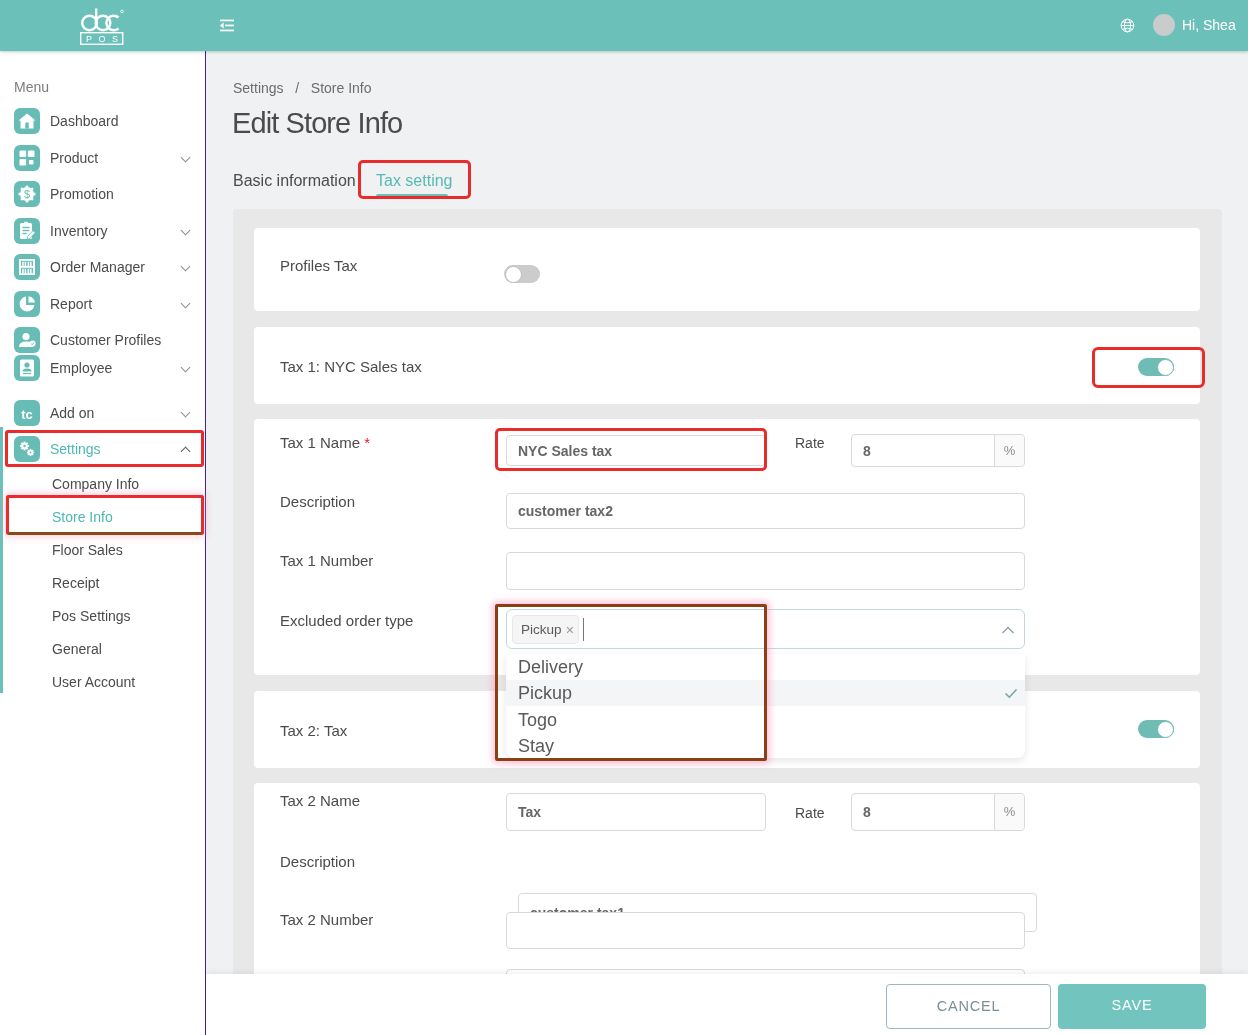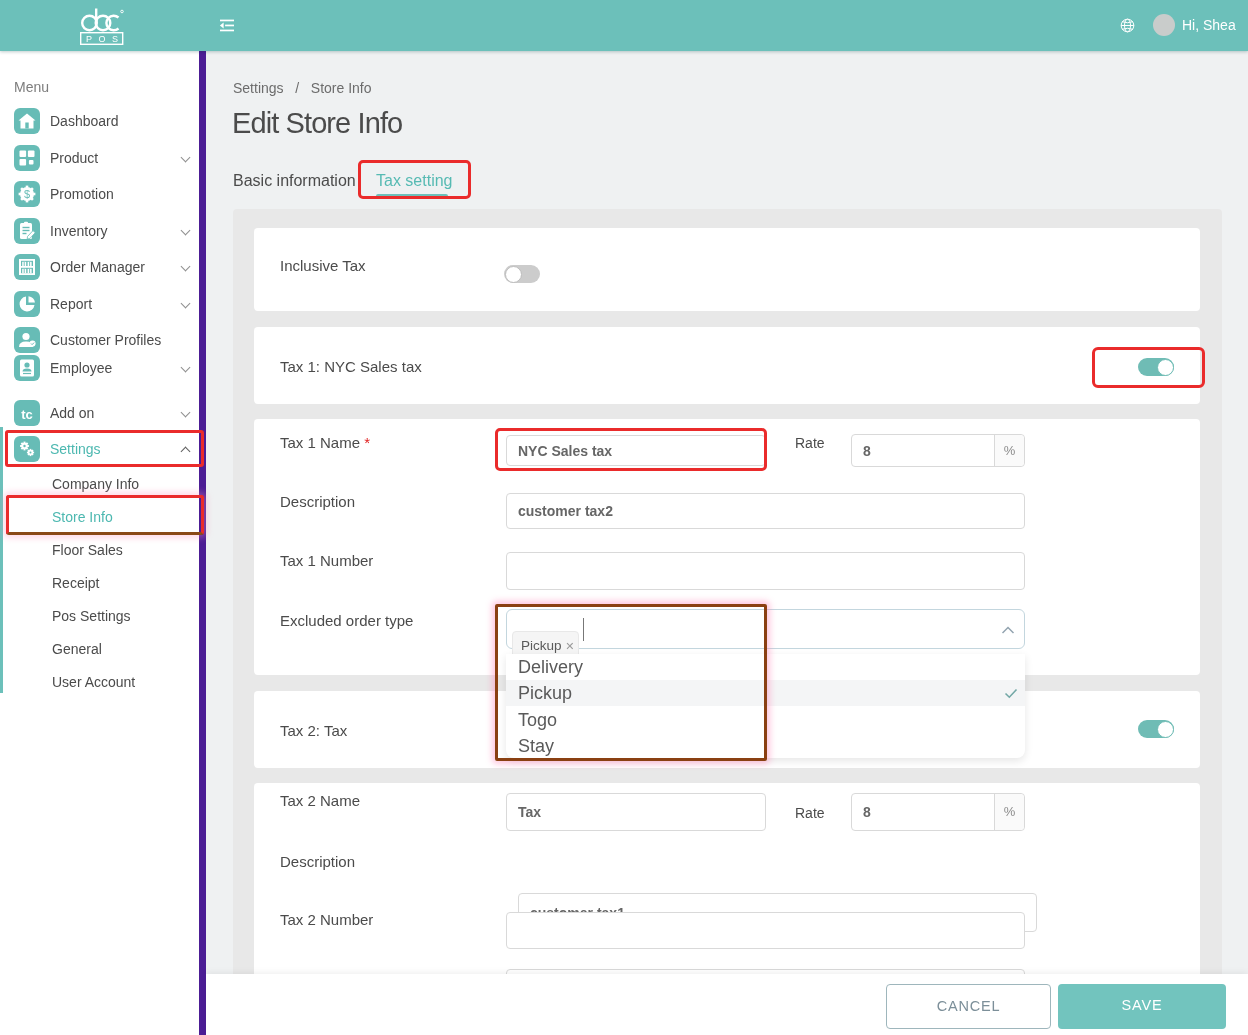--- a/index.html
+++ b/index.html
@@ -1,21 +1,21 @@
 <!DOCTYPE html>
 <html><head>
 <meta charset="utf-8">
 <style>
 * { margin:0; padding:0; box-sizing:border-box; }
 html,body { width:1248px; height:1035px; overflow:hidden; font-family:"Liberation Sans", sans-serif; background:#eff1f2; }
 .abs { position:absolute; }
 
 #header { position:absolute; left:0; top:0; width:1248px; height:51px; background:#6cc0ba; box-shadow:0 1px 3px rgba(0,60,60,0.25); z-index:30; }
 
-#sidebar { position:absolute; left:0; top:51px; width:206px; height:984px; background:#ffffff; border-right:7px solid #4c1d95; z-index:20; }
+#sidebar { position:absolute; left:0; top:51px; width:206px; height:984px; background:#ffffff; border-right:1px solid #4c1d95; z-index:20; }
 .menu-label { position:absolute; left:14px; top:28px; font-size:14px; color:#7d7d7d; }
 .mi { position:absolute; left:0; width:206px; height:36px; }
 .mi .ic { position:absolute; left:14px; top:5px; width:26px; height:26px; background:#67bcb6; border-radius:6px; }
 .mi .tx { position:absolute; left:50px; top:50%; transform:translateY(-50%); font-size:14px; color:#4b4b4b; }
 .chev { position:absolute; left:182px; top:14px; width:7px; height:7px; border-right:1.6px solid #8f8f8f; border-bottom:1.6px solid #8f8f8f; transform:rotate(45deg); }
 .chev.up { transform:rotate(-135deg); top:17px; border-color:#5f5f5f; }
 .smi { position:absolute; left:52px; font-size:14px; color:#4b4b4b; transform:translateY(-50%); }
 .teal-t { color:#4cb8b0 !important; }
 #lstripe { position:absolute; left:0; top:376px; width:3px; height:266px; background:#6cc0ba; }
 
@@ -235,21 +235,21 @@
 <div id="content">
   <div id="crumb">Settings&nbsp;&nbsp; /&nbsp;&nbsp; Store Info</div>
   <div id="title">Edit Store Info</div>
   <div class="tab" style="left:27px; color:#4b4b4b;">Basic information</div>
   <div class="tab" style="left:170px; color:#56bab3;">Tax setting</div>
   <div class="abs" style="left:170px; top:143px; width:72px; height:4px; background:#6cc0ba; border-radius:2px;"></div>
 
   <div id="panel">
 
     <div class="card" style="top:19px; height:83px;">
-      <div class="flabel" style="top:29px;">Inclusive Tax</div>
+      <div class="flabel" style="top:29px;">Profiles Tax</div>
       <div class="sw off" style="left:250px; top:37px;">
           <div class="knob"></div>
         </div>
     </div>
 
     <div class="card" style="top:118px; height:77px;">
       <div class="flabel" style="top:31px;">Tax 1: NYC Sales tax</div>
       <div class="sw on" style="left:884px; top:31px;">
           <div class="knob"></div>
         </div>
@@ -267,21 +267,21 @@
       </div>
       <div class="flabel" style="top:74px;">Description</div>
       <div class="inp" style="left:252px; top:74px; width:519px; height:36px;">
           <span class="val">customer tax2</span>
         </div>
       <div class="flabel" style="top:133px;">Tax 1 Number</div>
       <div class="inp" style="left:252px; top:133px; width:519px; height:38px;"></div>
       <div class="flabel" style="top:193px;">Excluded order type</div>
 
       <div class="inp" style="left:252px; top:190px; width:519px; height:40px; border-color:#c3d6de; border-radius:6px;">
-        <div style="position:absolute; left:5px; top:21px; width:67px; height:29px; background:#f5f5f5; border:1px solid #e8e8e8; border-radius:4px; white-space:nowrap; font-size:13.5px; color:#5a5a5a; line-height:27px; padding-left:8px;">Pickup <span style="color:#9a9a9a; font-size:11px;">✕</span></div>
+        <div style="position:absolute; left:5px; top:5px; width:67px; height:29px; background:#f5f5f5; border:1px solid #e8e8e8; border-radius:4px; white-space:nowrap; font-size:13.5px; color:#5a5a5a; line-height:27px; padding-left:8px;">Pickup <span style="color:#9a9a9a; font-size:11px;">✕</span></div>
         <div style="position:absolute; left:76px; top:8px; width:1px; height:23px; background:#777;"></div>
         <svg style="position:absolute; right:9px; top:14.5px;" width="14" height="10" viewBox="0 0 14 10">
             <path d="M1.5 8 L7 2.5 L12.5 8" stroke="#93a4b0" stroke-width="1.5" fill="none"></path>
           </svg>
       </div>
     </div>
 
     <div class="card" style="top:482px; height:77px;">
       <div class="flabel" style="top:31px;">Tax 2: Tax</div>
       <div class="sw on" style="left:884px; top:29px;">
@@ -323,21 +323,21 @@
         <span>Togo</span>
       </div>
     <div class="dditem" style="top:79px;">
         <span>Stay</span>
       </div>
   </div>
 </div>
 
 <div id="footer">
   <div class="btn" style="left:680px; width:165px; background:#fff; border:1px solid #9eb6bc; color:#7c8f99;">CANCEL</div>
-  <div class="btn" style="left:852px; width:168px; background:#72c4be; color:#fff;">SAVE</div>
+  <div class="btn" style="left:852px; width:148px; background:#72c4be; color:#fff;">SAVE</div>
 </div>
 
 <div class="rbox" style="left:5px;  top:430px; width:199px; height:37px; border-radius:3px;"></div>
 <div class="rbox" style="left:6px;  top:495px; width:198px; height:40px; border-radius:3px; border-bottom-color:#8a4a17; box-shadow:0 0 6px 3px rgba(255,150,190,0.35);"></div>
 <div class="rbox" style="left:358px; top:160px; width:113px; height:39px;"></div>
 <div class="rbox" style="left:1092px; top:347px; width:113px; height:41px; border-radius:6px;"></div>
 <div class="rbox" style="left:495px; top:428px; width:272px; height:43px;"></div>
 <div class="abs" style="left:495px; top:604px; width:272px; height:157px; border:3.5px solid #8a4012; border-radius:2px; box-shadow:0 0 6px 3px rgba(255,130,185,0.45); z-index:45;"></div>
 
 </body></html>

